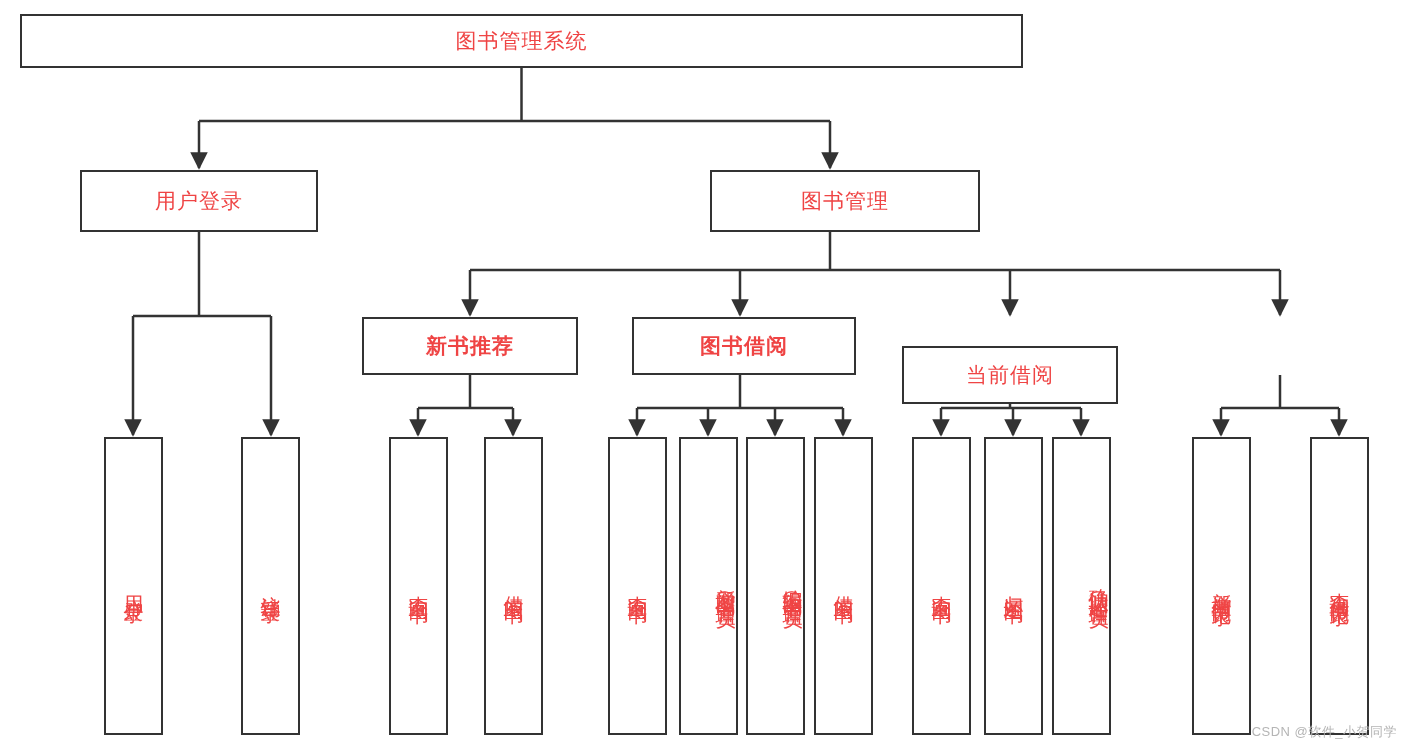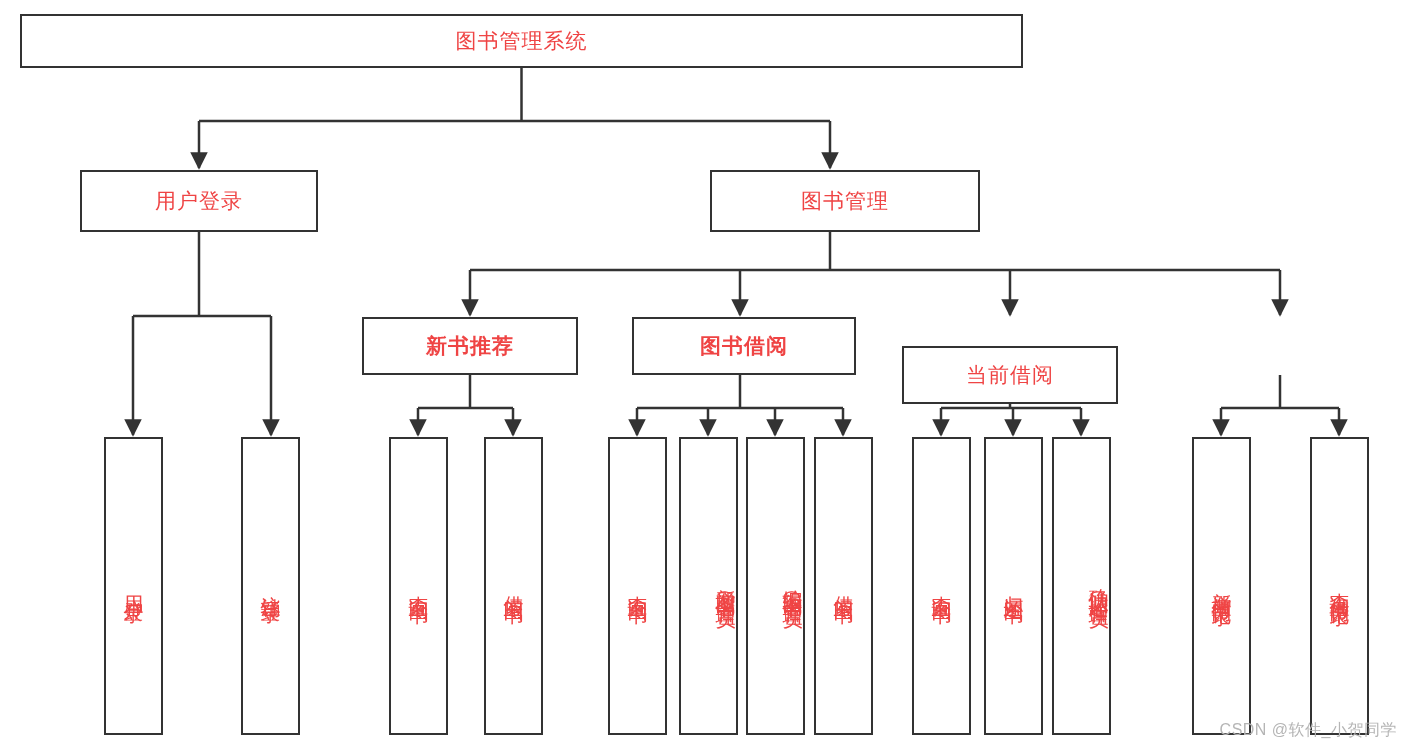--- a/index.html
+++ b/index.html
@@ -59,21 +59,21 @@
     writing-mode: vertical-rl;
     text-orientation: upright;
   }
   .node-v.v-center {
     align-items: center;
   }
   .watermark {
     position: absolute;
     right: 8px;
     bottom: 6px;
-    font-size: 16px;
+    font-size: 13px;
     color: #b5b5b5;
     white-space: nowrap;
     letter-spacing: 0.5px;
   }
 </style>
 </head>
 <body>
 
 <div id="diagram-root">
 

